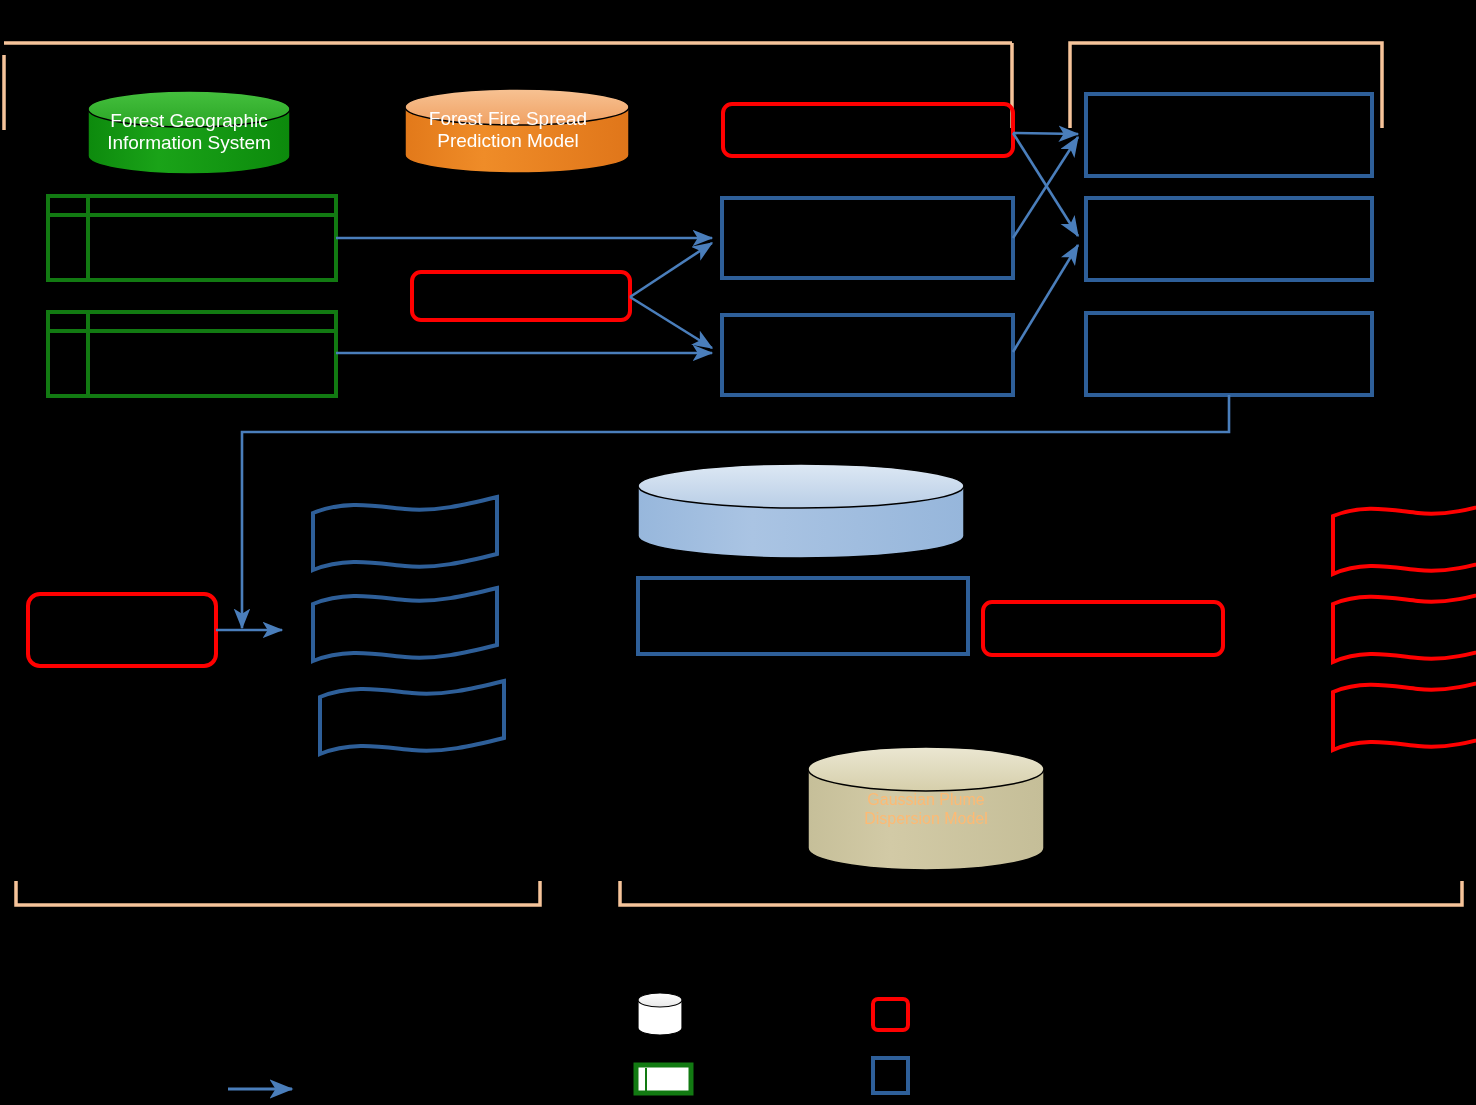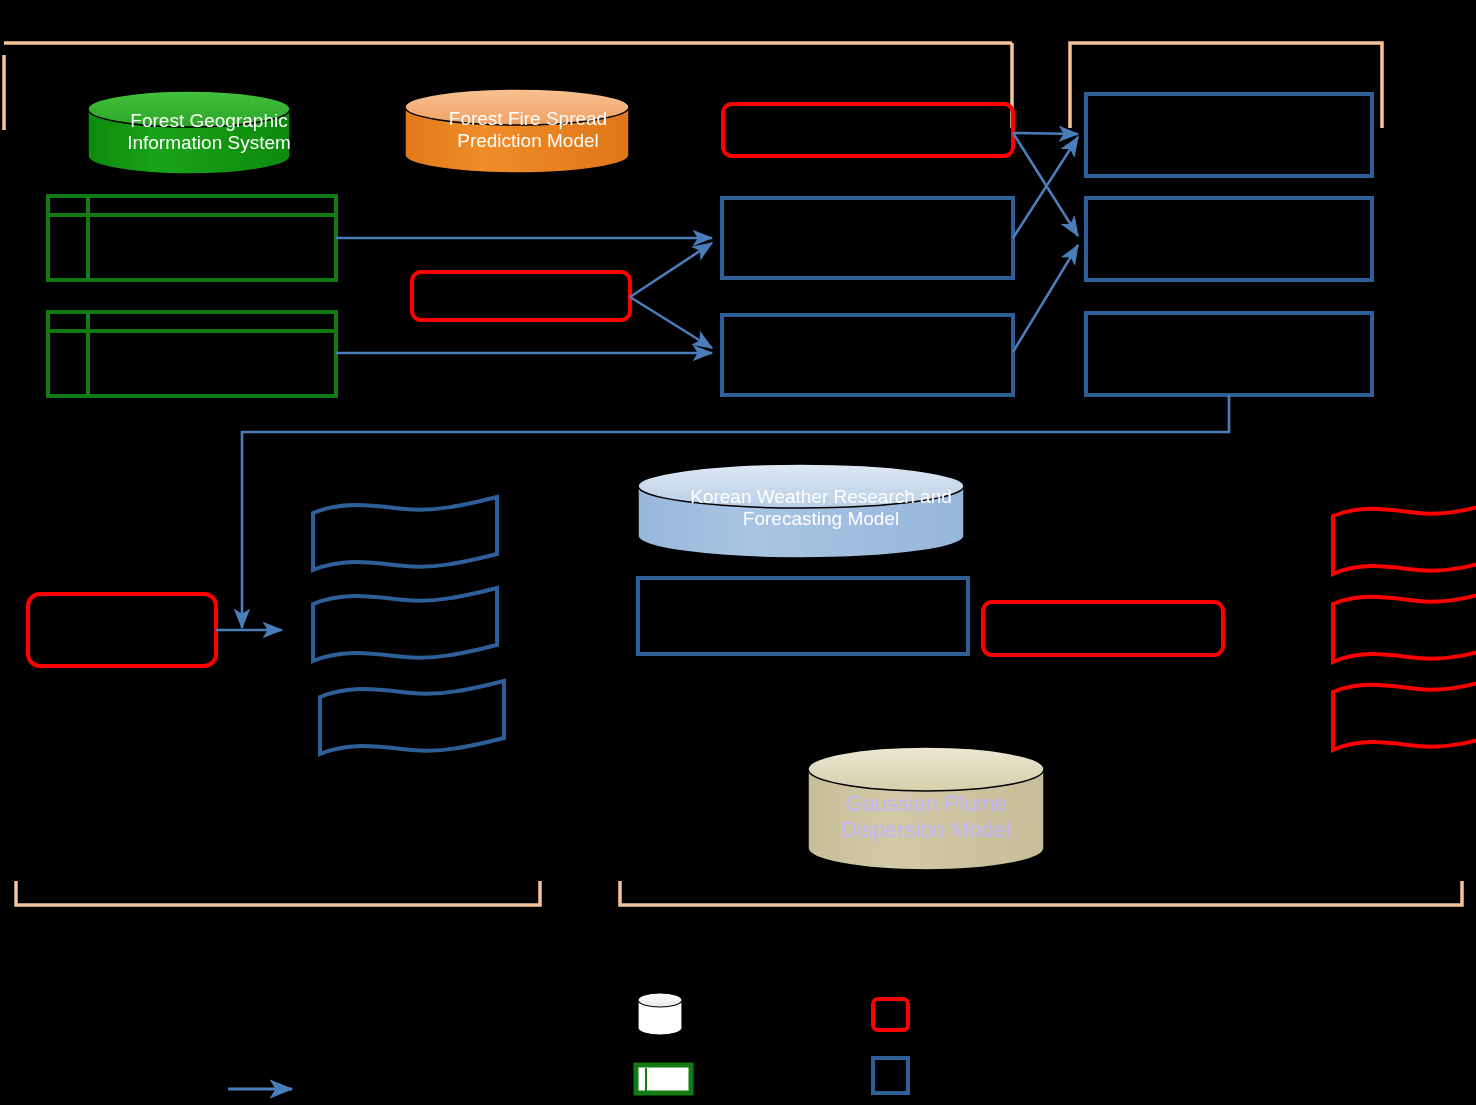--- a/index.html
+++ b/index.html
@@ -27,25 +27,24 @@
   .cyl-label {
     position: absolute;
     text-align: center;
     pointer-events: none;
     line-height: 1.18;
     white-space: pre-line;
   }
   .cyl-label.white {
     color: #ffffff;
     font-size: 19px;
-    padding-left: 20px;
   }
   .cyl-label.dark {
-    color: #c4b5fd;
-    font-size: 22px;
+    color: #fdba74;
+    font-size: 16px;
     text-align: center;
   }
   .box-label {
     position: absolute;
     text-align: center;
     color: #000000;
     font-size: 17px;
     line-height: 1.2;
     pointer-events: none;
     white-space: pre-line;
@@ -247,22 +246,20 @@
     </g>
     <path d="M228,1089 L292,1089" stroke="#4a7ebb" stroke-width="3" fill="none" marker-end="url(#arrowblue)"></path>
   </svg>
 
   <div class="cyl-label white" style="left:88px; top:110px; width:202px;">Forest Geographic
 Information System</div>
 
   <div class="cyl-label white" style="left:405px; top:108px; width:206px;">Forest Fire Spread
 Prediction Model</div>
 
-  <div class="cyl-label white" style="left:638px; top:486px; width:326px;">Korean Weather Research and
-Forecasting Model</div>
 
   <div class="cyl-label dark" style="left:808px; top:791px; width:236px;">Gaussian Plume
 Dispersion Model</div>
 
   <div class="box-label" style="left:48px; top:226px; width:288px;"></div>
   <div class="box-label" style="left:48px; top:342px; width:288px;"></div>
 
   <div class="box-label" style="left:412px; top:286px; width:218px;"></div>
   <div class="box-label" style="left:723px; top:120px; width:290px;"></div>
   <div class="box-label" style="left:28px; top:620px; width:188px;"></div>

